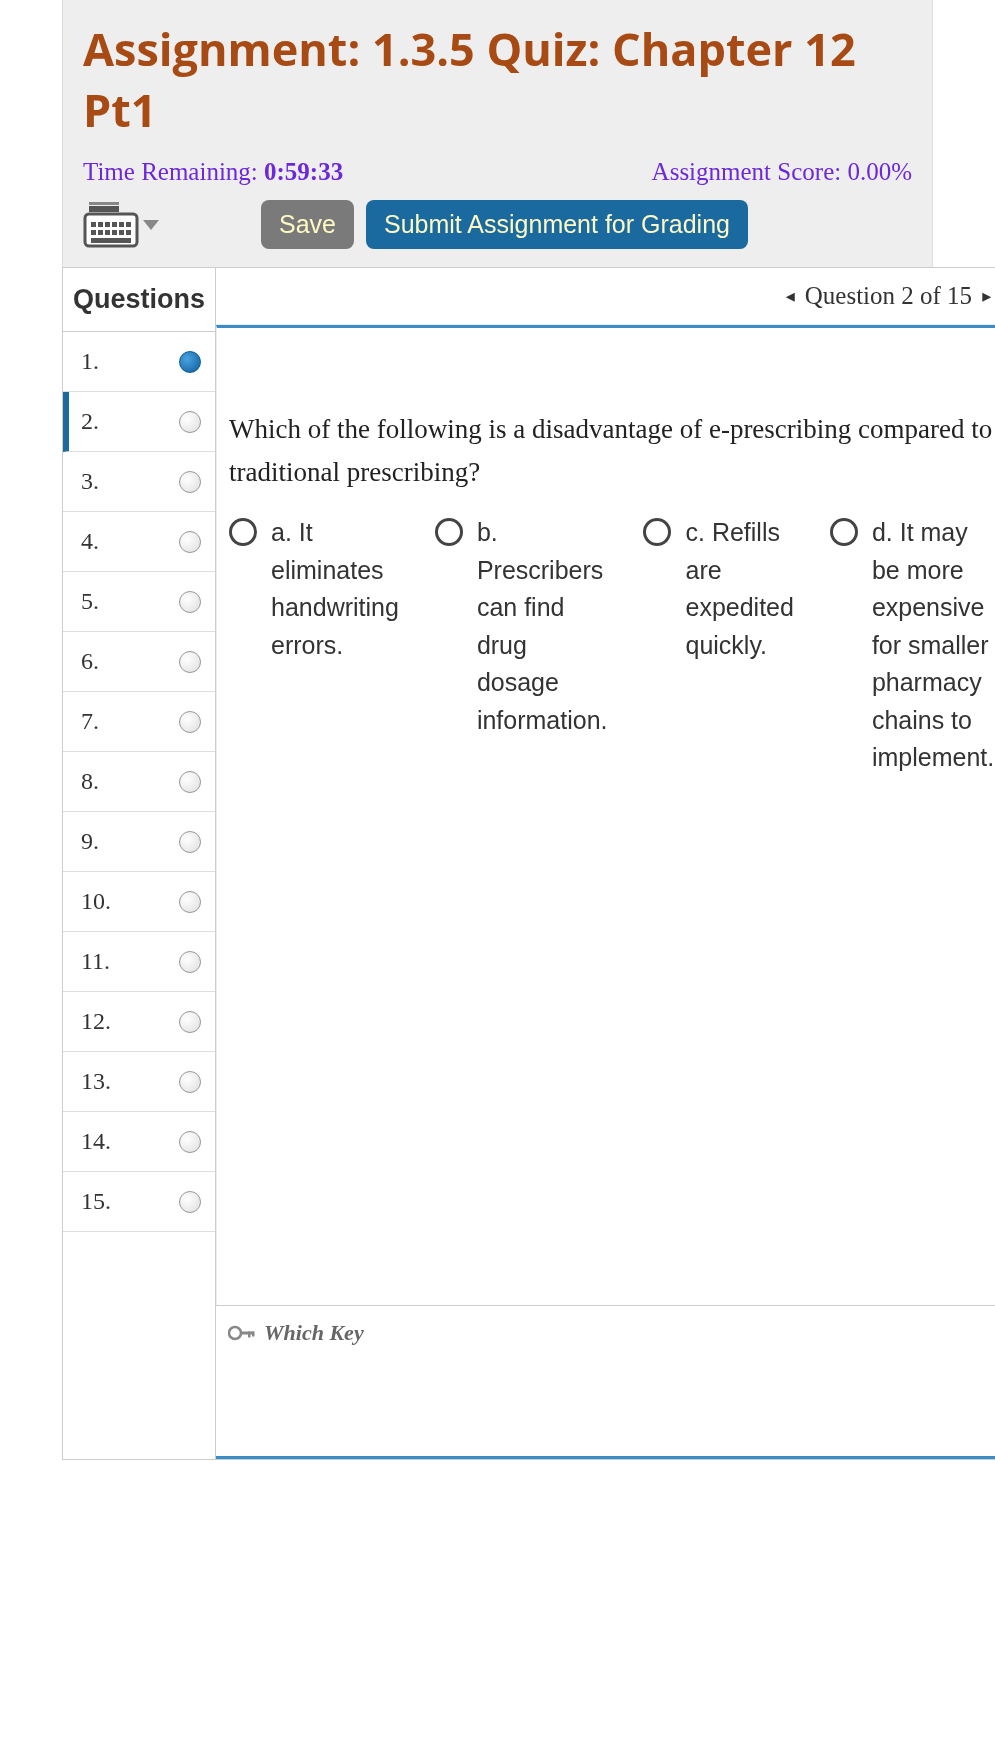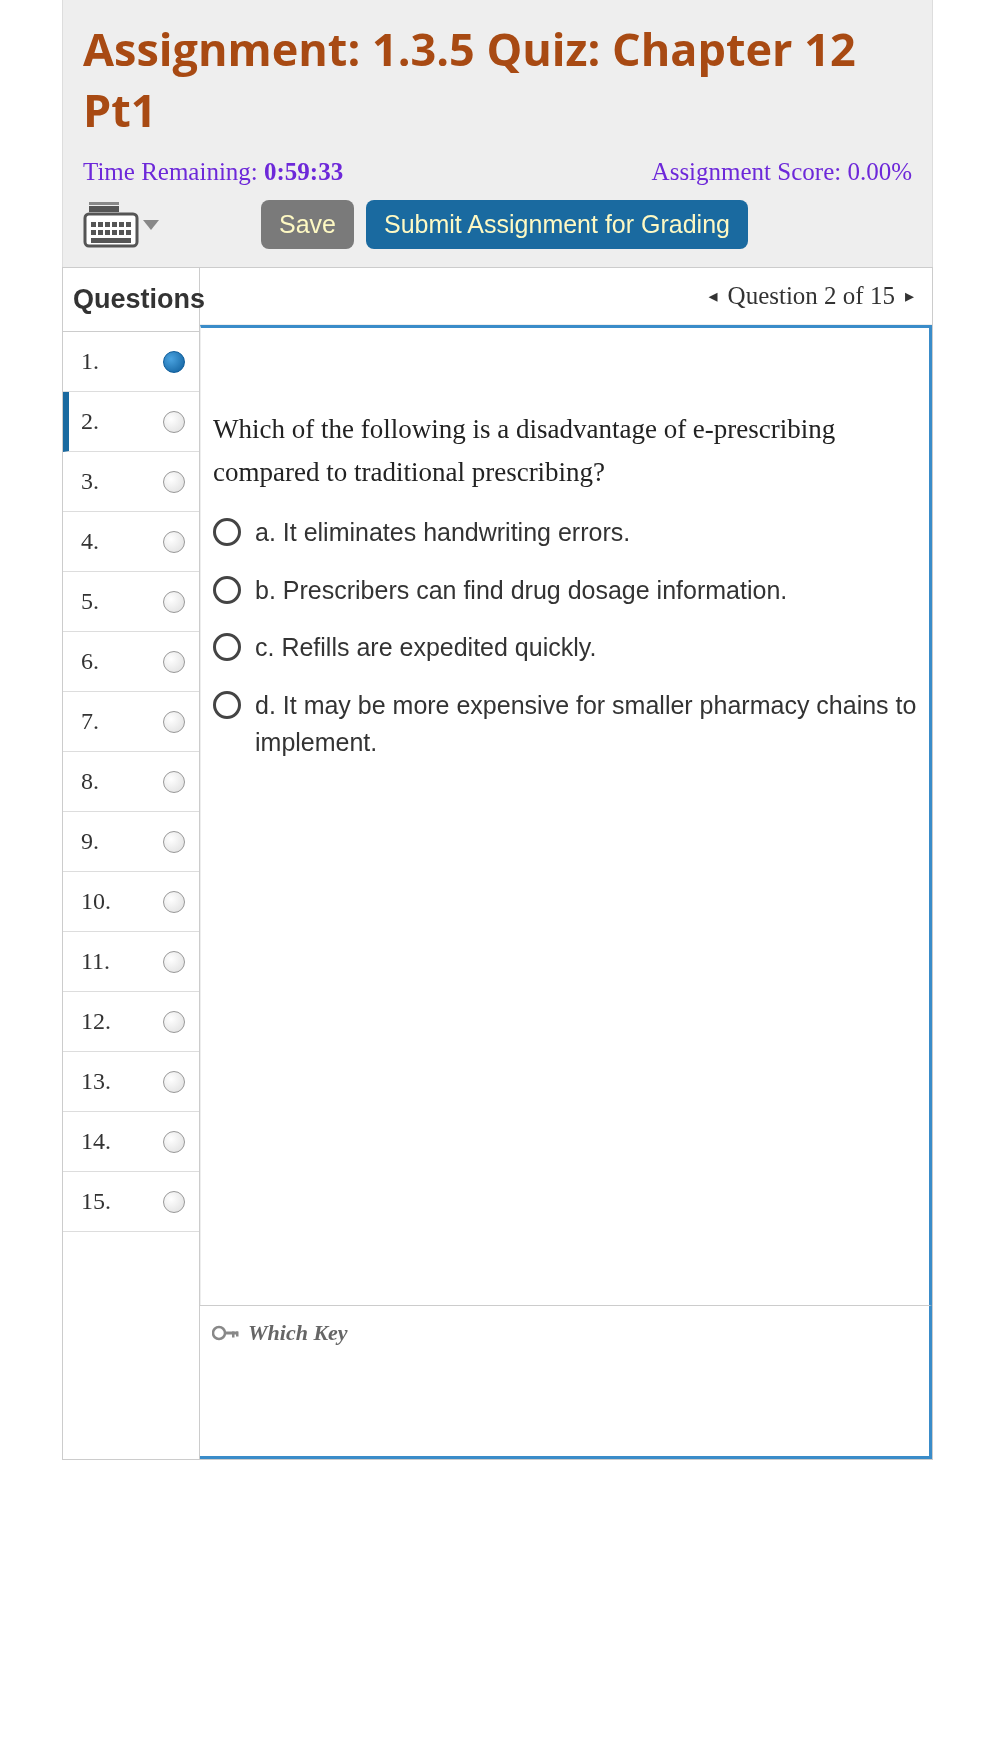--- a/index.html
+++ b/index.html
@@ -62,21 +62,21 @@
     color: #fef9c3;
     font-family: "Segoe UI", Arial, sans-serif;
   }
   .btn-save { background: #7a7a7a; }
   .btn-submit { background: #1a6aa0; }
   .main-area {
     display: flex;
     margin: 0 62px;
   }
   .sidebar {
-    width: 138px;
+    width: 174px;
     border: 1px solid #ccc;
     border-top: none;
   }
   .sidebar-header {
     font-family: "Segoe UI", Arial, sans-serif;
     font-size: 27px;
     font-weight: 700;
     padding: 16px 10px;
     border-top: 1px solid #ccc;
     border-bottom: 1px solid #ccc;
@@ -141,22 +141,22 @@
   }
   .question-text {
     font-family: Georgia, "Times New Roman", serif;
     font-size: 27px;
     line-height: 1.6;
     color: #222;
     margin-bottom: 20px;
   }
   .answers {
     display: flex;
-    flex-direction: column;
-    gap: 20px;
+    flex-direction: row;
+    gap: 36px;
   }
   .answer {
     display: flex;
     align-items: flex-start;
     gap: 14px;
   }
   .answer-radio {
     width: 28px; height: 28px;
     border: 3px solid #444;
     border-radius: 50%;

